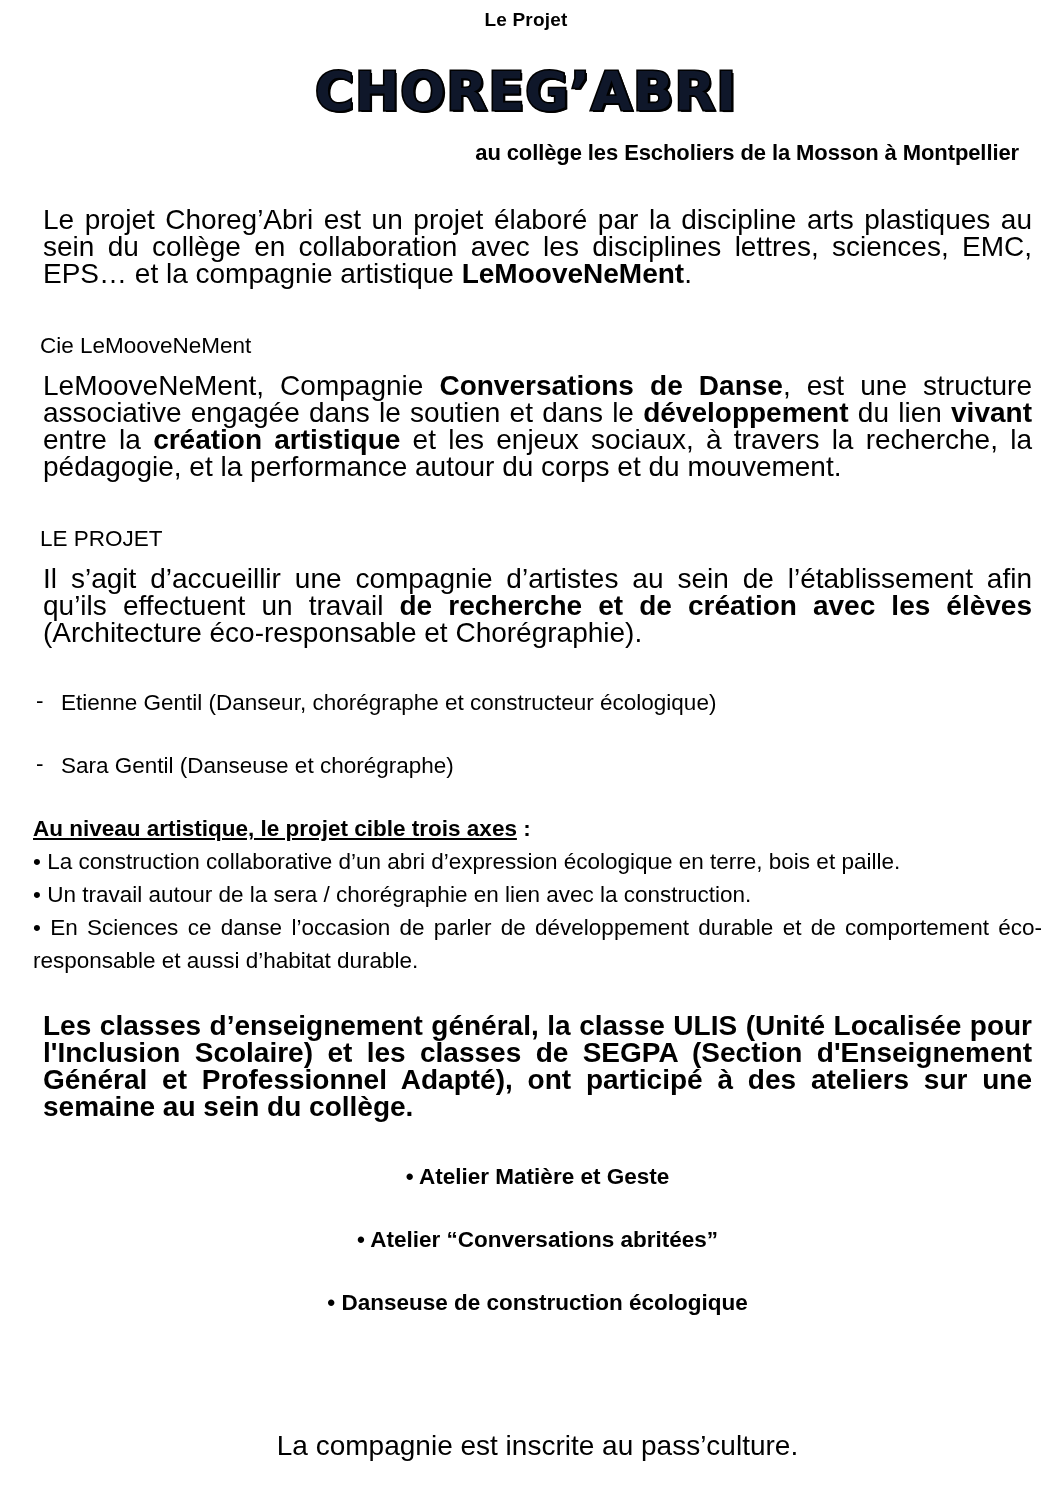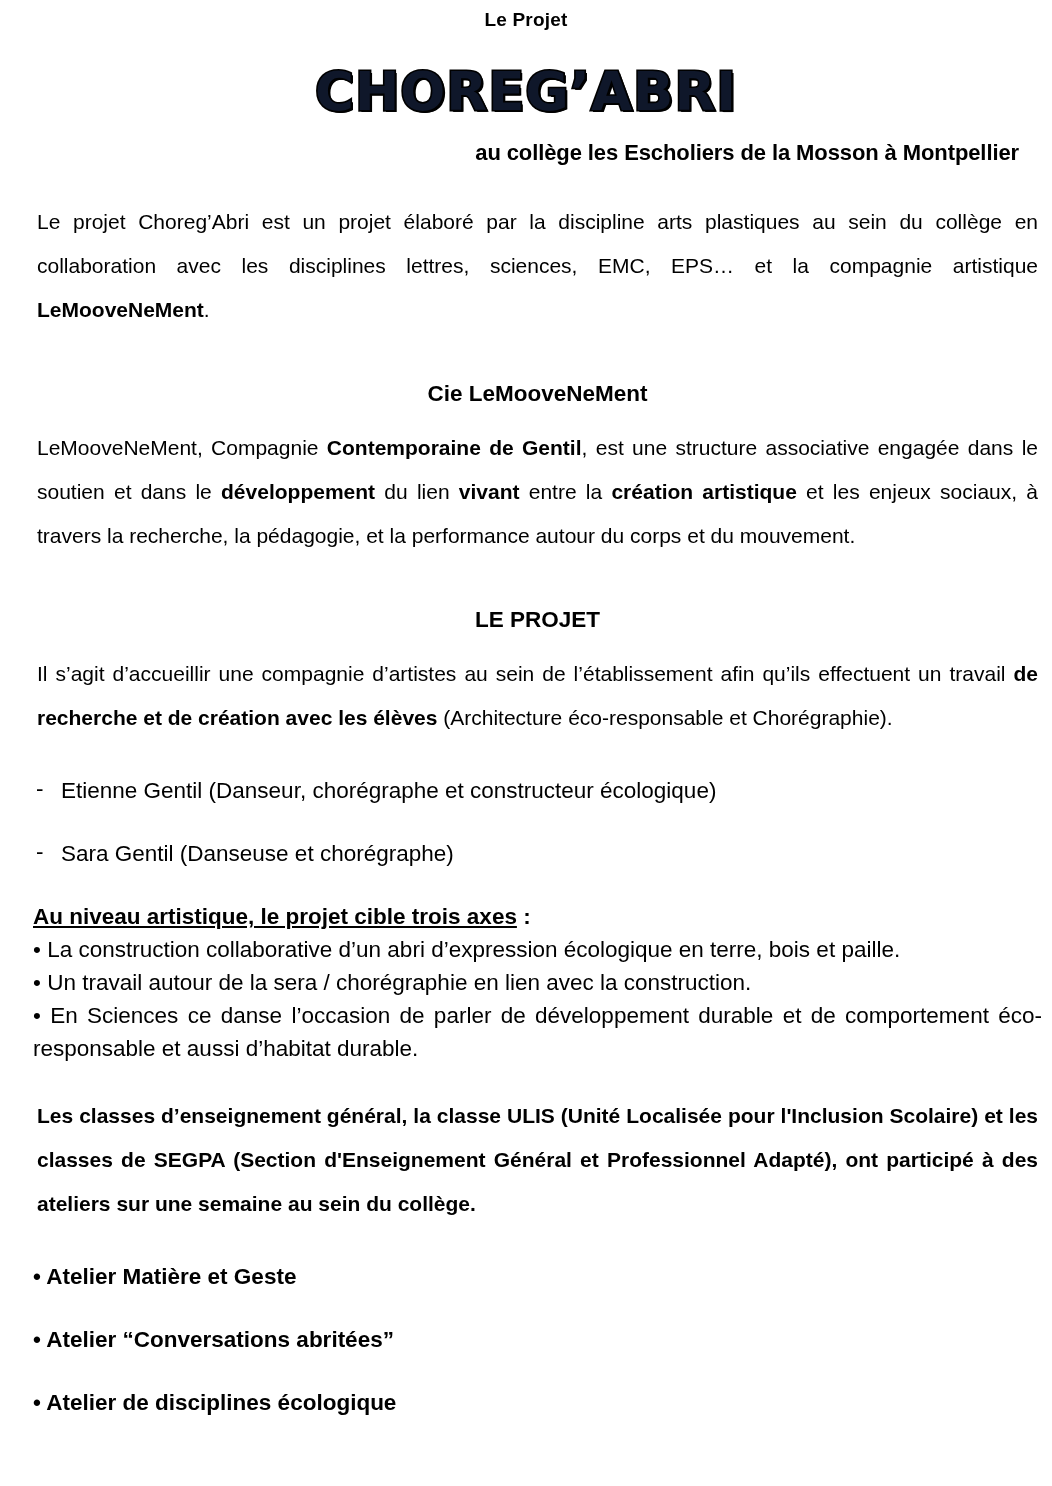--- a/index.html
+++ b/index.html
@@ -54,36 +54,36 @@
     text-align: right;
     font-weight: bold;
     font-size: 22px;
     margin: 22px 0 0 0;
     padding-right: 23px;
     letter-spacing: -0.1px;
   }
 
   
   .para {
-    font-size: 21px;
-    line-height: 44px;
+    font-size: 28px;
+    line-height: 27px;
     text-align: justify;
     text-justify: inter-word;
-    margin: 4px;
+    margin: 10px;
   }
   .para.nojust { text-align: center; }
 
   .para b, .para strong { font-weight: bold; }
 
   .sec-head {
     font-size: 22.5px;
     line-height: 33px;
-    font-weight: bold;
-    margin: 16px;
-    text-align: center;
+    font-weight: normal;
+    margin: 7px;
+    text-align: left;
   }
 
   .u-head {
     font-size: 22.5px;
     line-height: 33px;
     font-weight: bold;
     margin: 0;
     text-align: left;
   }
   .u-head .ul { text-decoration: underline; text-underline-offset: 2px; }
@@ -114,21 +114,21 @@
     text-align: justify;
     text-justify: inter-word;
     margin: 0;
   }
 
   .atelier {
     font-size: 22.5px;
     line-height: 33px;
     font-weight: bold;
     margin: 0;
-    text-align: left;
+    text-align: center;
   }
 </style>
 </head>
 <body>
 
 <div class="page">
 
   <div class="doc-kicker">Le Projet</div>
 
   <div class="doc-title">CHOREG’ABRI</div>
@@ -136,21 +136,21 @@
   <div class="doc-subtitle">au collège les Escholiers de la Mosson à Montpellier</div>
 
   <div class="gap-lg"></div>
 
   <p class="para"><span>Le projet Choreg’Abri est un projet élaboré par la discipline arts plastiques au sein du collège en collaboration avec les disciplines lettres, sciences, EMC, EPS… et la compagnie artistique </span><b>LeMooveNeMent</b><span>.</span></p>
 
   <div class="gap-para"></div>
 
   <p class="sec-head">Cie LeMooveNeMent</p>
 
-  <p class="para"><span>LeMooveNeMent, Compagnie </span><b>Contemporaine de Gentil</b><span>, est une structure associative engagée dans le soutien et dans le </span><b>développement</b><span> du lien </span><b>vivant</b><span> entre la </span><b>création artistique</b><span> et les enjeux sociaux, à travers la recherche, la pédagogie, et la performance autour du corps et du mouvement.</span></p>
+  <p class="para"><span>LeMooveNeMent, Compagnie </span><b>Conversations de Danse</b><span>, est une structure associative engagée dans le soutien et dans le </span><b>développement</b><span> du lien </span><b>vivant</b><span> entre la </span><b>création artistique</b><span> et les enjeux sociaux, à travers la recherche, la pédagogie, et la performance autour du corps et du mouvement.</span></p>
 
   <div class="gap-para"></div>
 
   <p class="sec-head">LE PROJET</p>
 
   <p class="para"><span>Il s’agit d’accueillir une compagnie d’artistes au sein de l’établissement afin qu’ils effectuent un travail </span><b>de recherche et de création avec les élèves</b><span> (Architecture éco-responsable et Chorégraphie).</span></p>
 
   <div class="gap-lg"></div>
 
   <p class="dash-item"><span class="dash">-</span><span>Etienne Gentil (Danseur, chorégraphe et constructeur écologique)</span></p>
@@ -176,21 +176,21 @@
   <div class="gap-lg"></div>
 
   <p class="atelier">• Atelier Matière et Geste</p>
 
   <div class="gap-lg"></div>
 
   <p class="atelier">•  Atelier “Conversations abritées”</p>
 
   <div class="gap-lg"></div>
 
-  <p class="atelier">• Atelier de disciplines écologique</p>
+  <p class="atelier">• Danseuse de construction écologique</p>
 
   <div class="gap-xl"></div>
 
 
   <div class="gap-para"></div>
 
   <p class="para nojust">La compagnie est inscrite au pass’culture.</p>
 
 </div>
 

